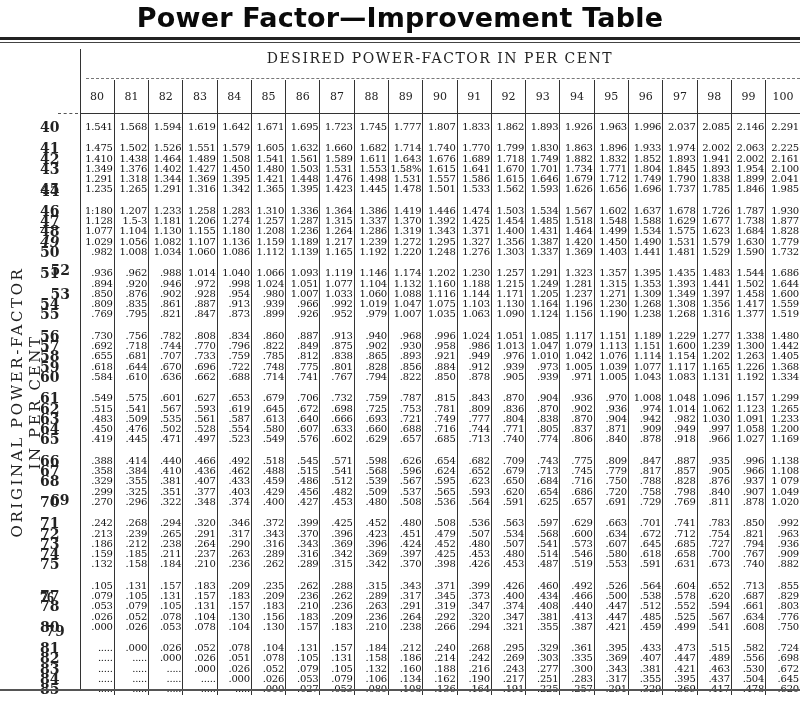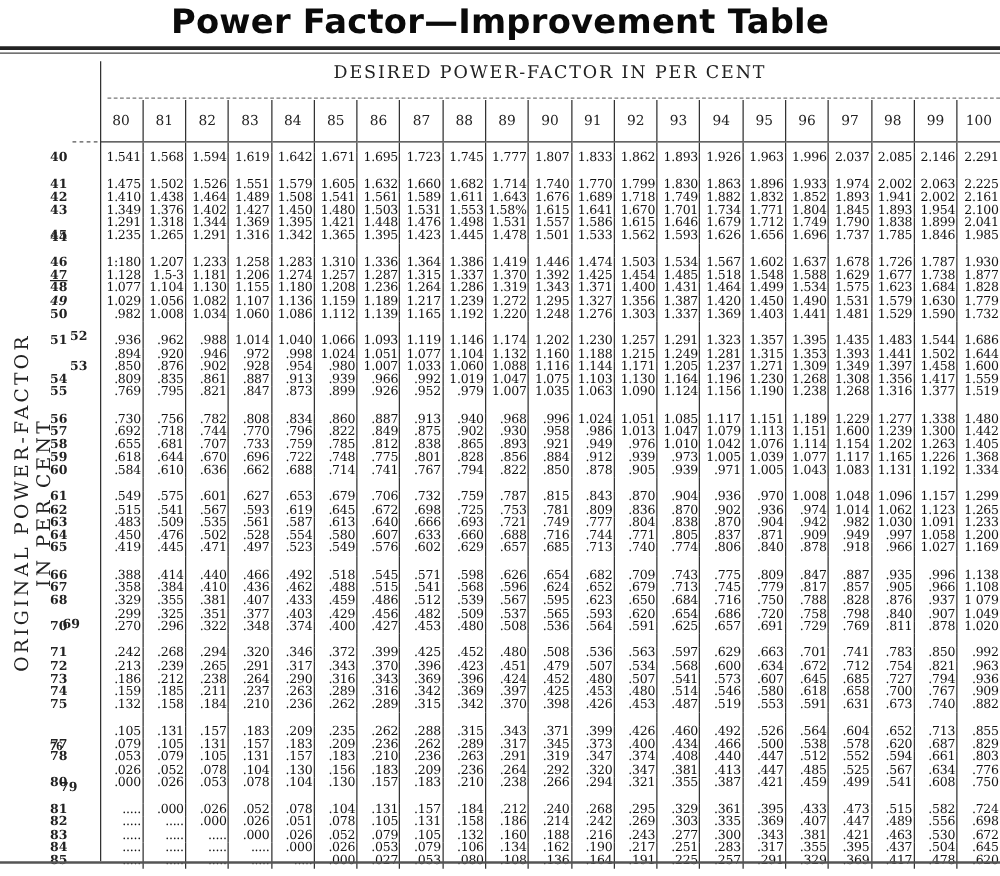--- a/index.html
+++ b/index.html
@@ -29,21 +29,21 @@
     height: 33px; font-weight: normal; font-size: 11px; border-left: 1px solid #333; border-bottom: 1px solid #333; color: #222; padding: 0;
   }
   table.pf th:first-child { border-left: none; }
   table.pf td {
     font-family: "DejaVu Serif", serif; font-size: 10px; line-height: 10.3px; height: 10.3px; padding: 0 1px 0 0;
     text-align: right; border-left: 1px solid #333; white-space: nowrap; color: #111; letter-spacing: -0.2px;
   }
   table.pf td:first-child { border-left: none; }
   table.pf tr.gap td { height: 11px; }
   .rowlabels { position: absolute; left: 40px; top: 0; width: 36px; }
-  .rowlabel { position: absolute; left: 0; width: 30px; font-size: 10px; line-height: 10.3px; font-weight: bold; color: #222; text-align: left; }
+  .rowlabel { position: absolute; left: 0; width: 30px; font-size: 14px; line-height: 10.3px; font-weight: bold; color: #222; text-align: left; }
   .left-dash { position: absolute; left: 58px; top: 113px; width: 20px; border-top: 1px dashed #555; }
   .rule-bottom { position: absolute; left: 0; top: 689px; width: 800px; height: 2px; background: #555; }
   .dots { letter-spacing: 1.5px; }
 </style>
 </head>
 <body>
 
 <div class="title">Power Factor—Improvement Table</div>
 <div class="rule-top1"></div>
 <div class="rule-top2"></div>

